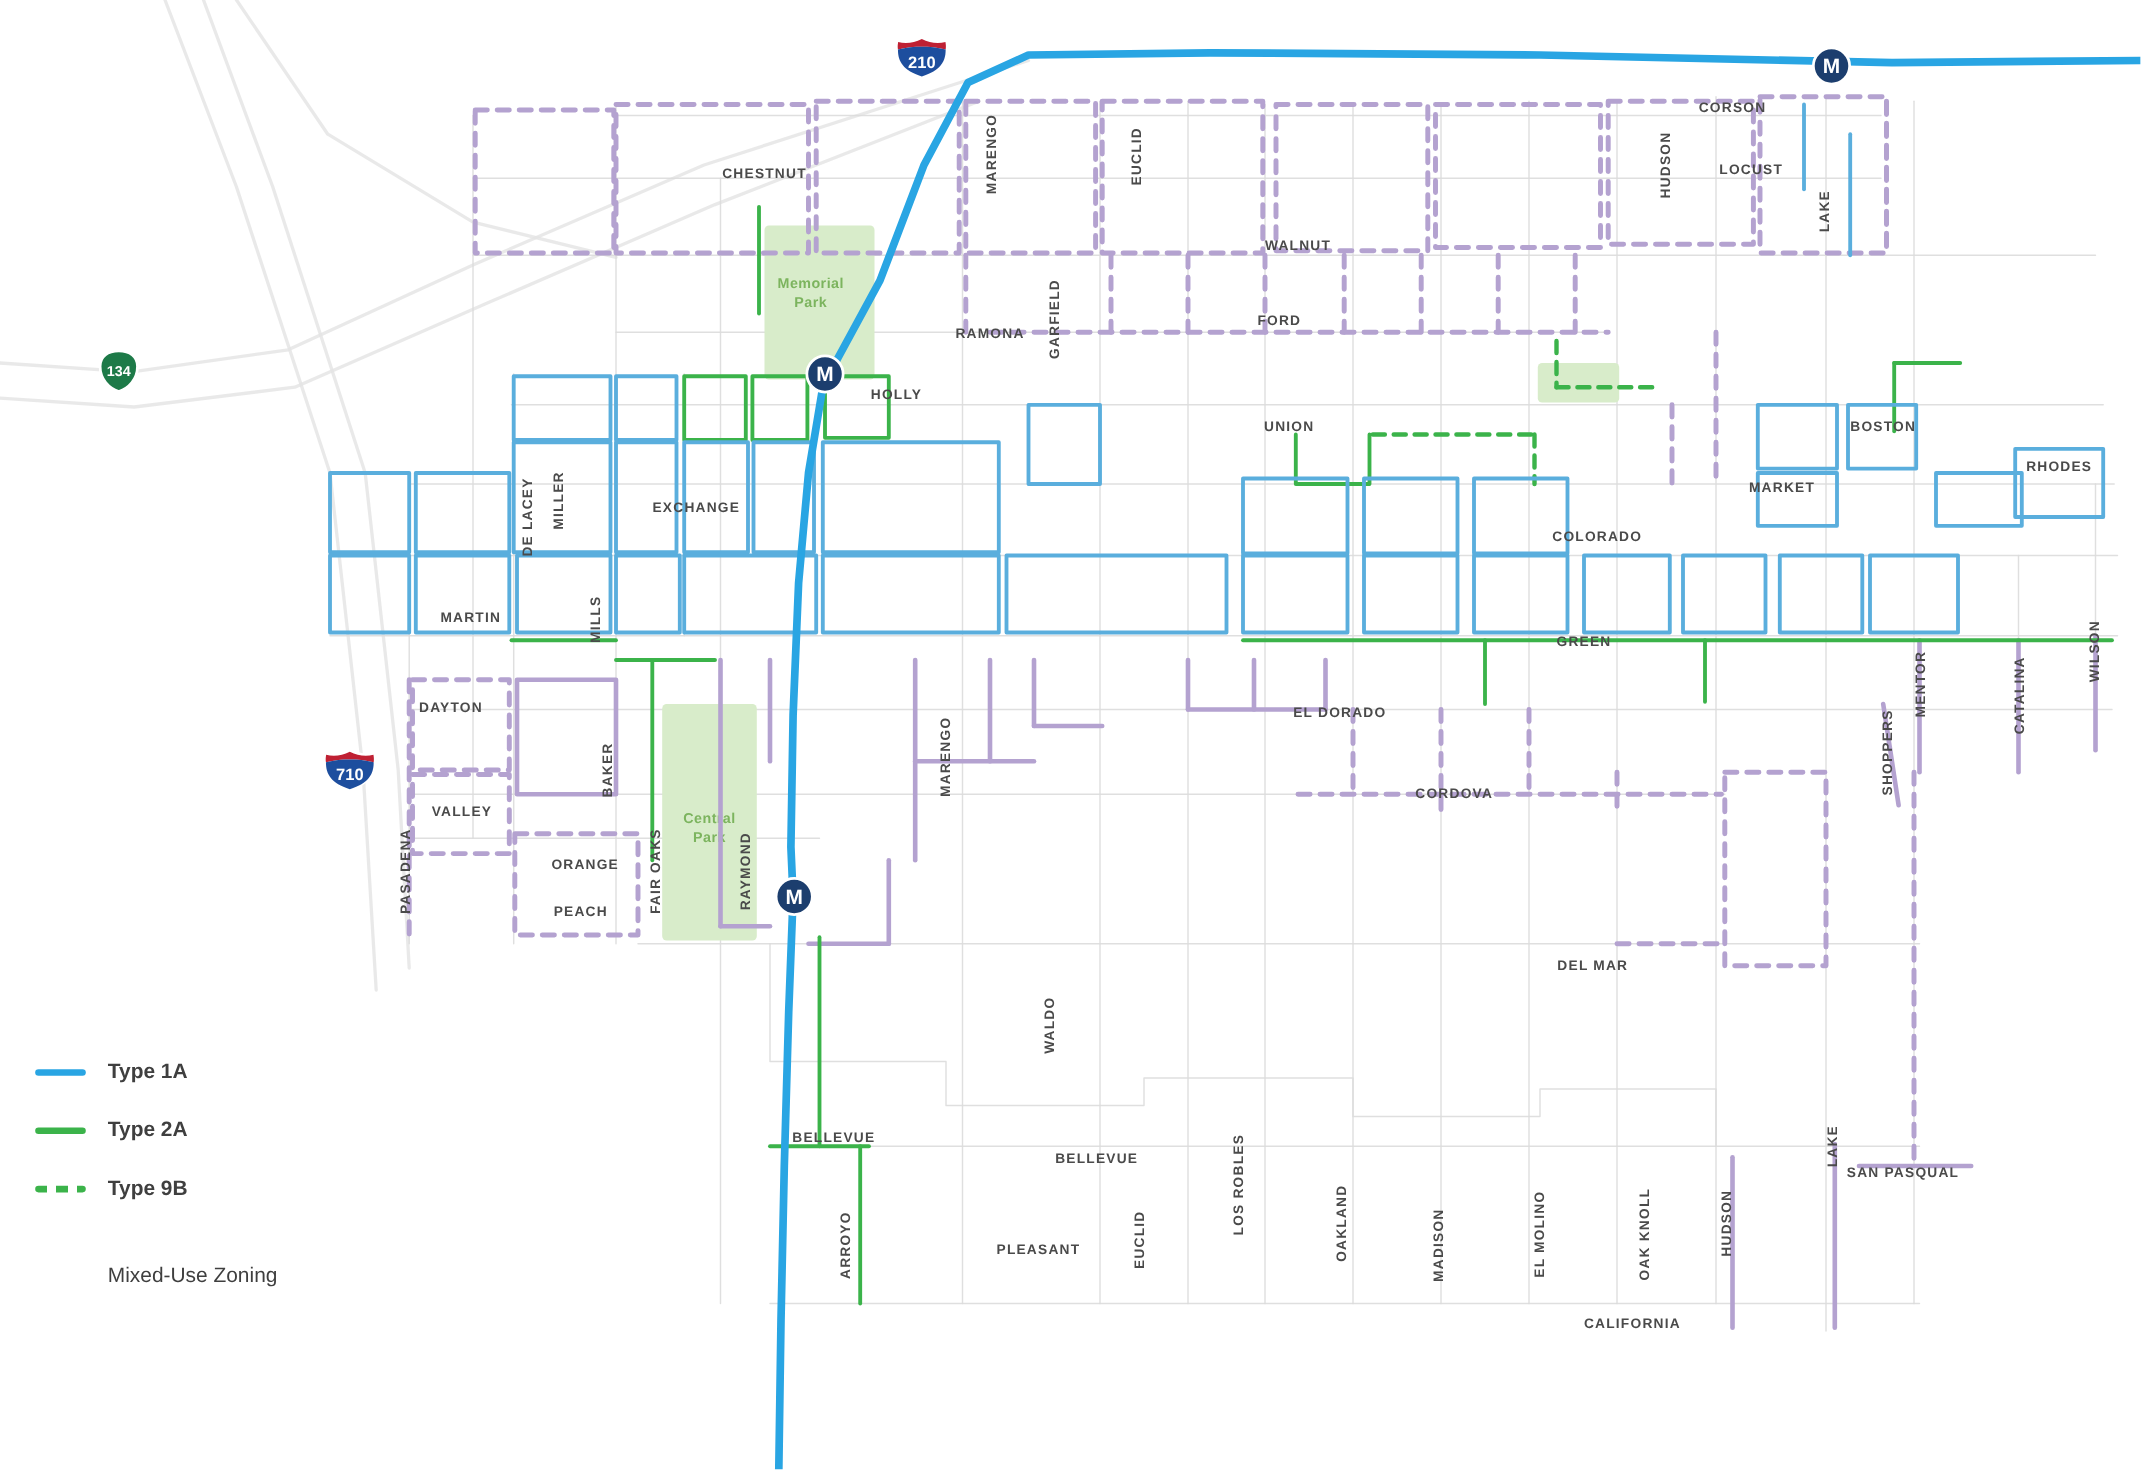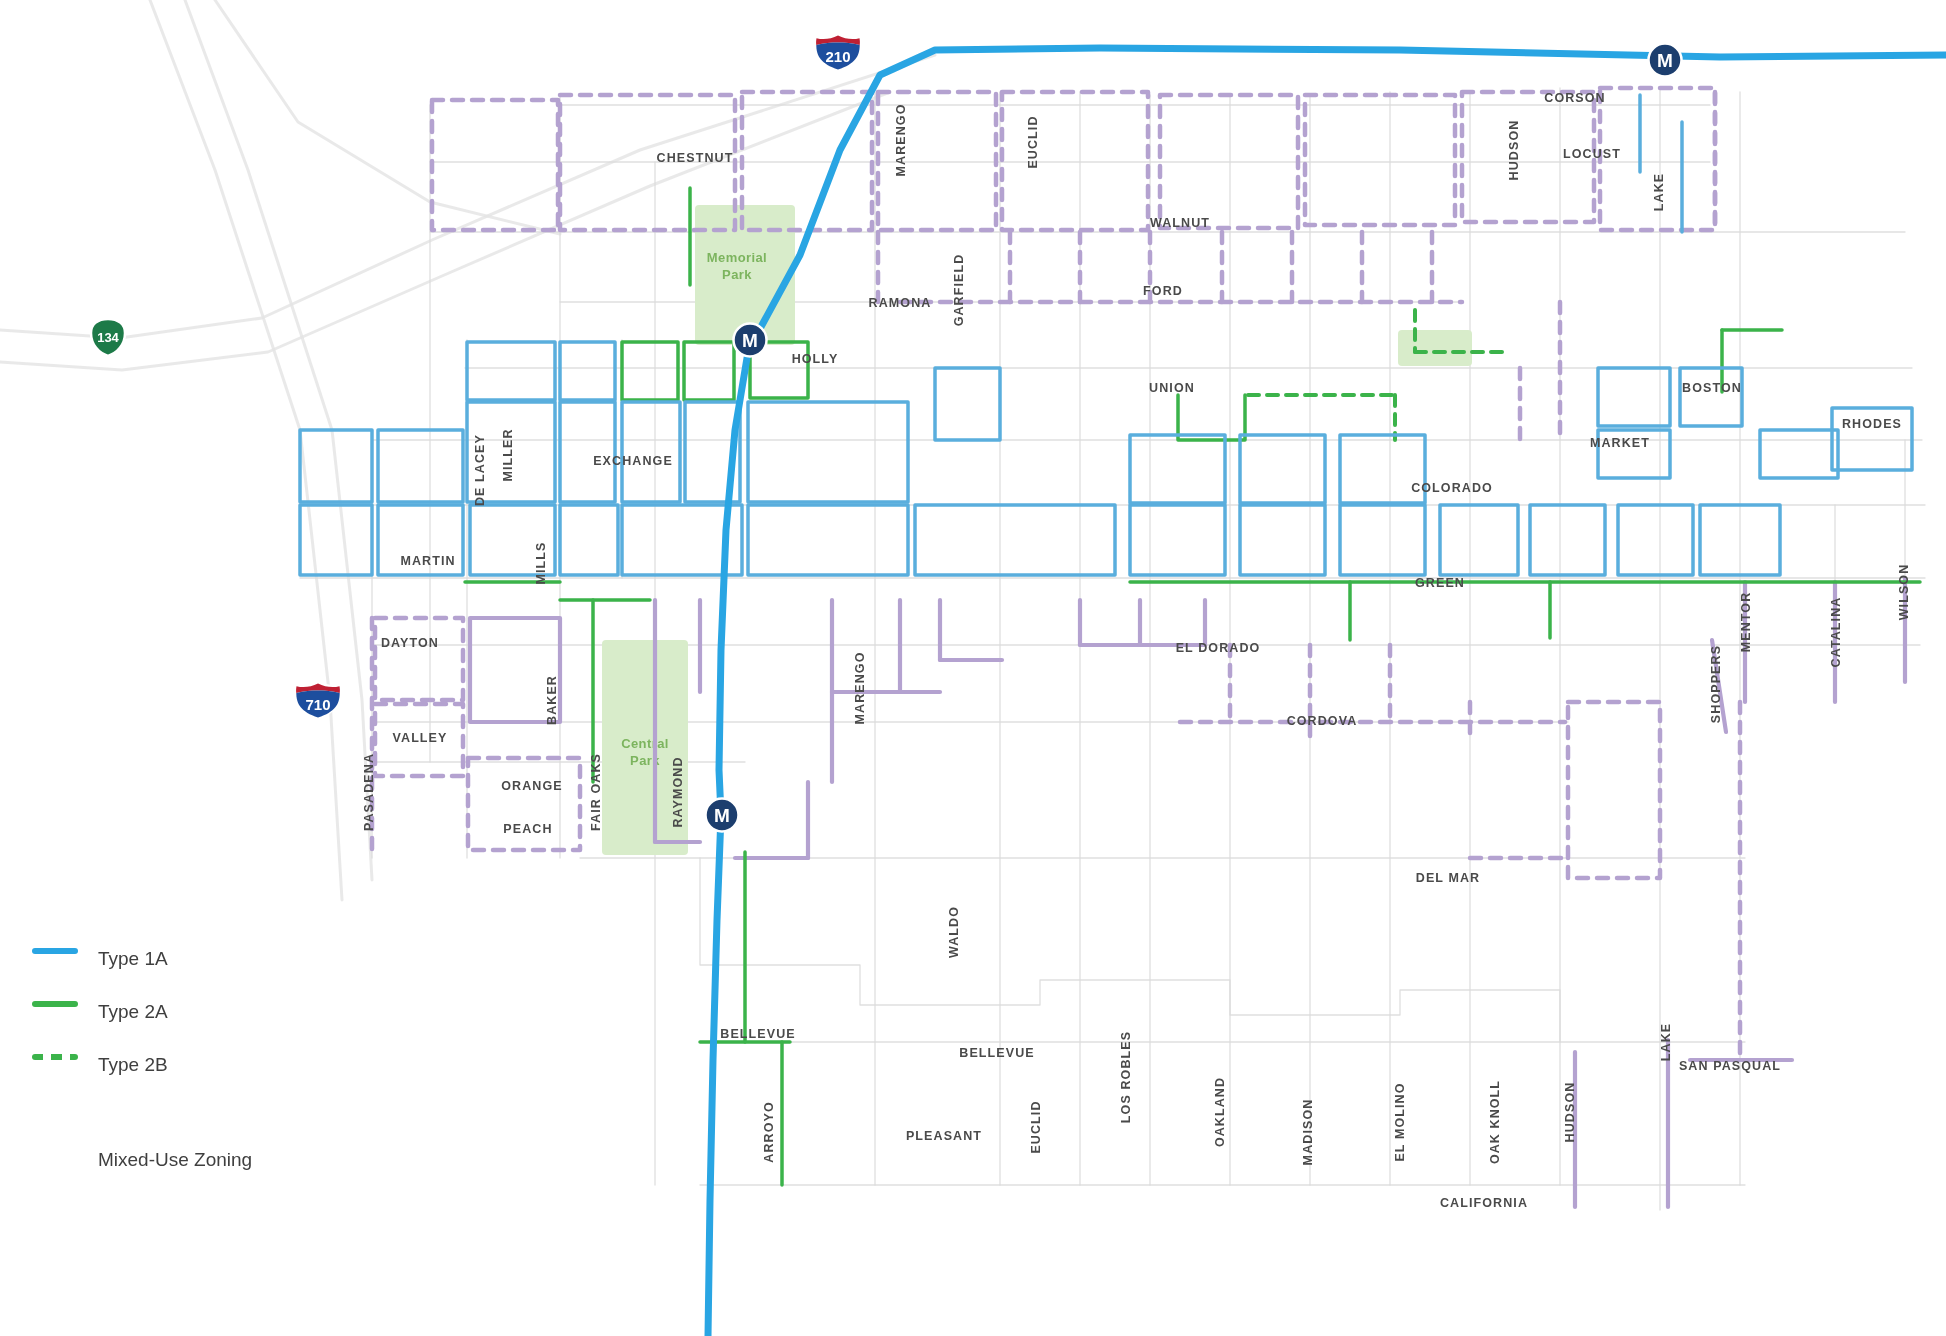--- a/index.html
+++ b/index.html
@@ -5,21 +5,21 @@
   html,body{margin:0;padding:0;background:#ffffff;}
   .stage{position:relative;width:1946px;height:1336px;background:#ffffff;overflow:hidden;
          font-family:"Liberation Sans",sans-serif;}
   #map-svg{position:absolute;left:0;top:0;width:100%;height:100%;}
   .street-label{font:700 12.5px "Liberation Sans",sans-serif;fill:#4a4a4a;letter-spacing:1.1px;}
   .park-label{font:700 13px "Liberation Sans",sans-serif;fill:#7cb45e;letter-spacing:.4px;}
   .shield-num{font:700 15px "Liberation Sans",sans-serif;fill:#ffffff;}
   .shield-num-sm{font:700 13px "Liberation Sans",sans-serif;fill:#ffffff;}
   .station-letter{font:700 19px "Liberation Sans",sans-serif;fill:#ffffff;}
   .legend{position:absolute;left:32px;top:948px;}
-  .legend-item{display:flex;align-items:flex-start;height:53px;}
+  .legend-item{display:flex;align-items:center;height:53px;font-weight:bold;}
   .swatch{width:46px;height:6px;border-radius:3px;margin-right:20px;flex:none;}
   .legend-label{font-size:19px;color:#3f3f3f;}
   .legend-caption{margin-top:42px;padding-left:66px;font-size:19px;color:#3f3f3f;}
 </style>
 </head>
 <body>
 
 <div class="stage">
   <svg id="map-svg" viewBox="0 0 1946 1336">
       <polyline fill="none" stroke="#e3e3e3" stroke-width="3" stroke-linecap="round" stroke-linejoin="round" opacity="0.8" points="150,0 215,170 300,430 330,700 342,900"></polyline>
@@ -266,17 +266,17 @@
     <div class="legend-item">
       <span class="swatch" style="background: rgb(41, 165, 227);"></span>
       <span class="legend-label">Type 1A</span>
     </div>
     <div class="legend-item">
       <span class="swatch" style="background: rgb(59, 179, 74);"></span>
       <span class="legend-label">Type 2A</span>
     </div>
     <div class="legend-item">
       <span class="swatch" style="background: repeating-linear-gradient(90deg, rgb(59, 179, 74) 0px, rgb(59, 179, 74) 11px, transparent 11px, transparent 19px);"></span>
-      <span class="legend-label">Type 2B</span>
+      <span class="legend-label">Type 9B</span>
     </div>
     <div class="legend-caption">Mixed-Use Zoning</div>
   </div>
 </div>
 
 </body></html>

